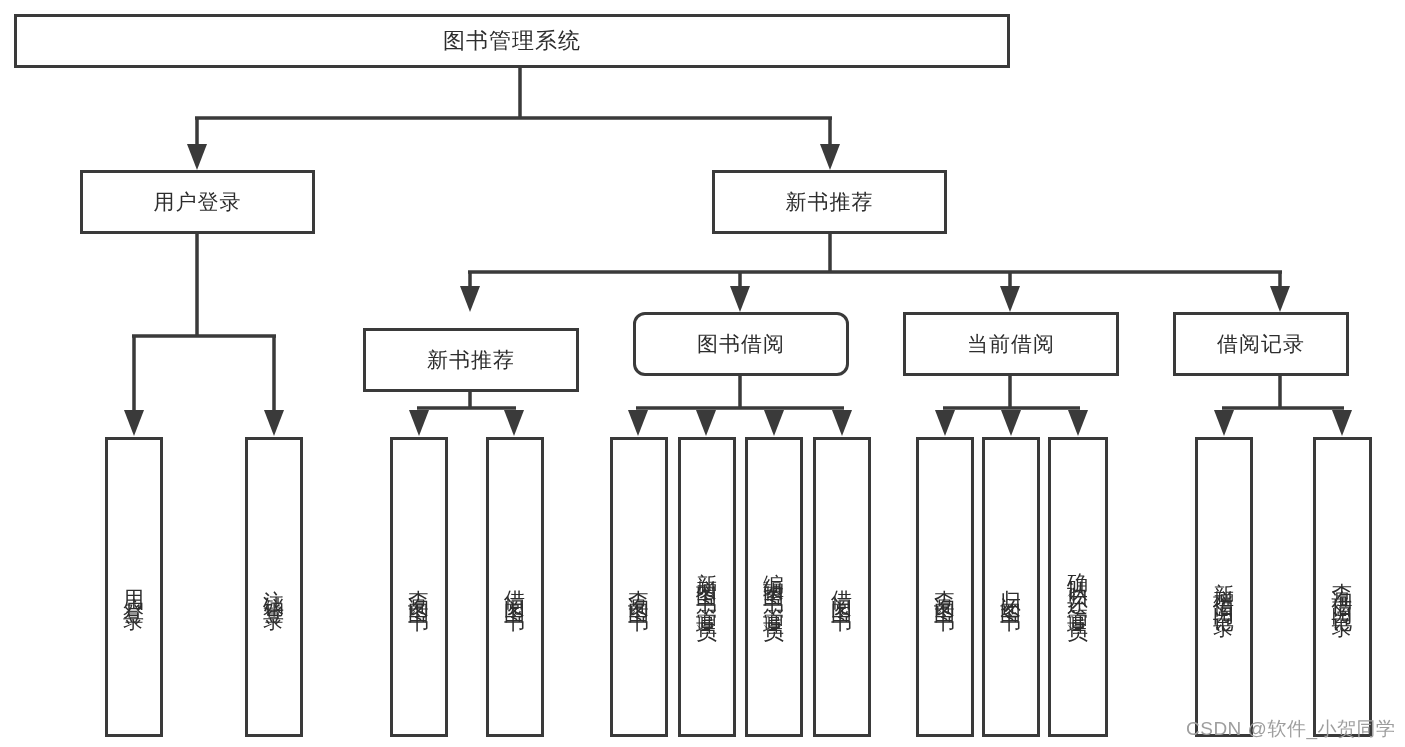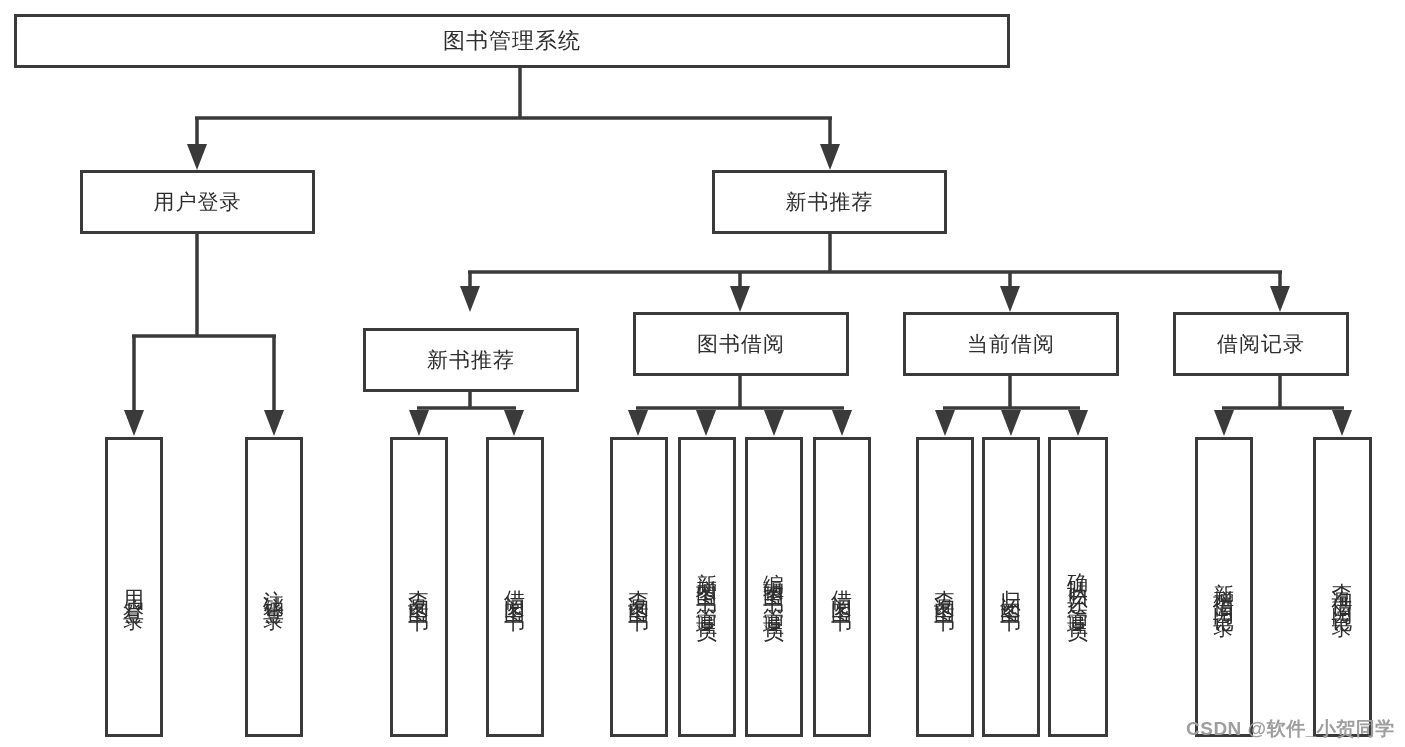--- a/index.html
+++ b/index.html
@@ -40,21 +40,20 @@
   }
   #watermark {
     position: absolute;
     left: 1186px;
     top: 716px;
     font-size: 19px;
     color: #9e9e9e;
     white-space: nowrap;
     z-index: 3;
     letter-spacing: 0.5px;
-    font-weight: bold;
   }
 </style>
 </head>
 <body>
 
 <div id="canvas">
 
   <svg id="connectors" viewBox="0 0 1405 747" xmlns="http://www.w3.org/2000/svg">
     <g stroke="#3a3a3a" stroke-width="3.5" fill="none">
       <path d="M520,66 V118 M195,118 H832 M197,118 V146 M830,118 V146"></path>
@@ -95,21 +94,21 @@
   <div class="node hnode" style="left:80px; top:170px; width:235px; height:64px;">
     <span>用户登录</span>
   </div>
   <div class="node hnode" style="left:712px; top:170px; width:235px; height:64px;">
     <span>新书推荐</span>
   </div>
 
   <div class="node hnode" style="left:363px; top:312px; width:216px; height:64px;margin-top:16px;">
     <span>新书推荐</span>
   </div>
-  <div class="node hnode" style="left:633px; top:312px; width:216px; height:64px;">
+  <div class="node hnode" style="left:633px; top:312px; width:216px; height:64px;border-radius:12px;">
     <span>图书借阅</span>
   </div>
   <div class="node hnode" style="left:903px; top:312px; width:216px; height:64px;">
     <span>当前借阅</span>
   </div>
   <div class="node hnode" style="left:1173px; top:312px; width:176px; height:64px;">
     <span>借阅记录</span>
   </div>
 
   <div class="node vnode" style="left:105px; top:437px; width:58px; height:300px;">

